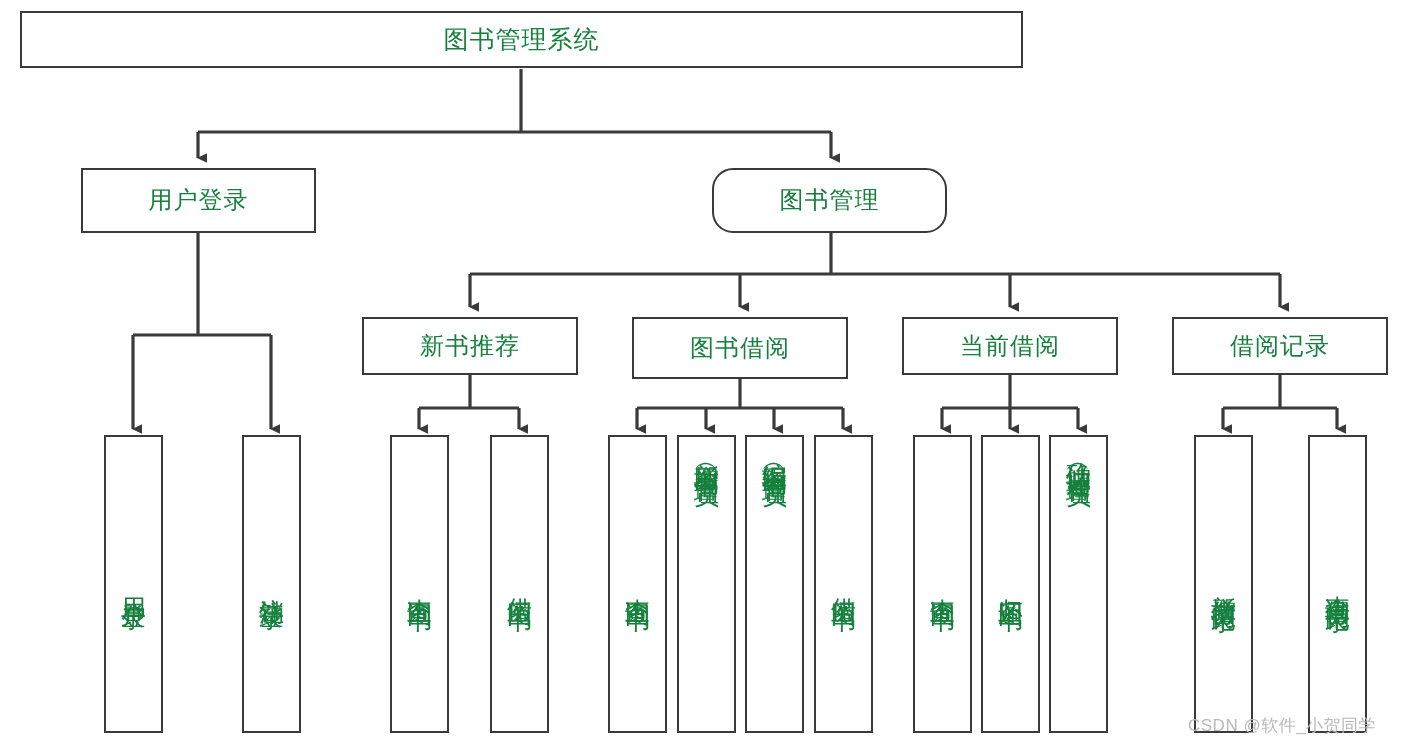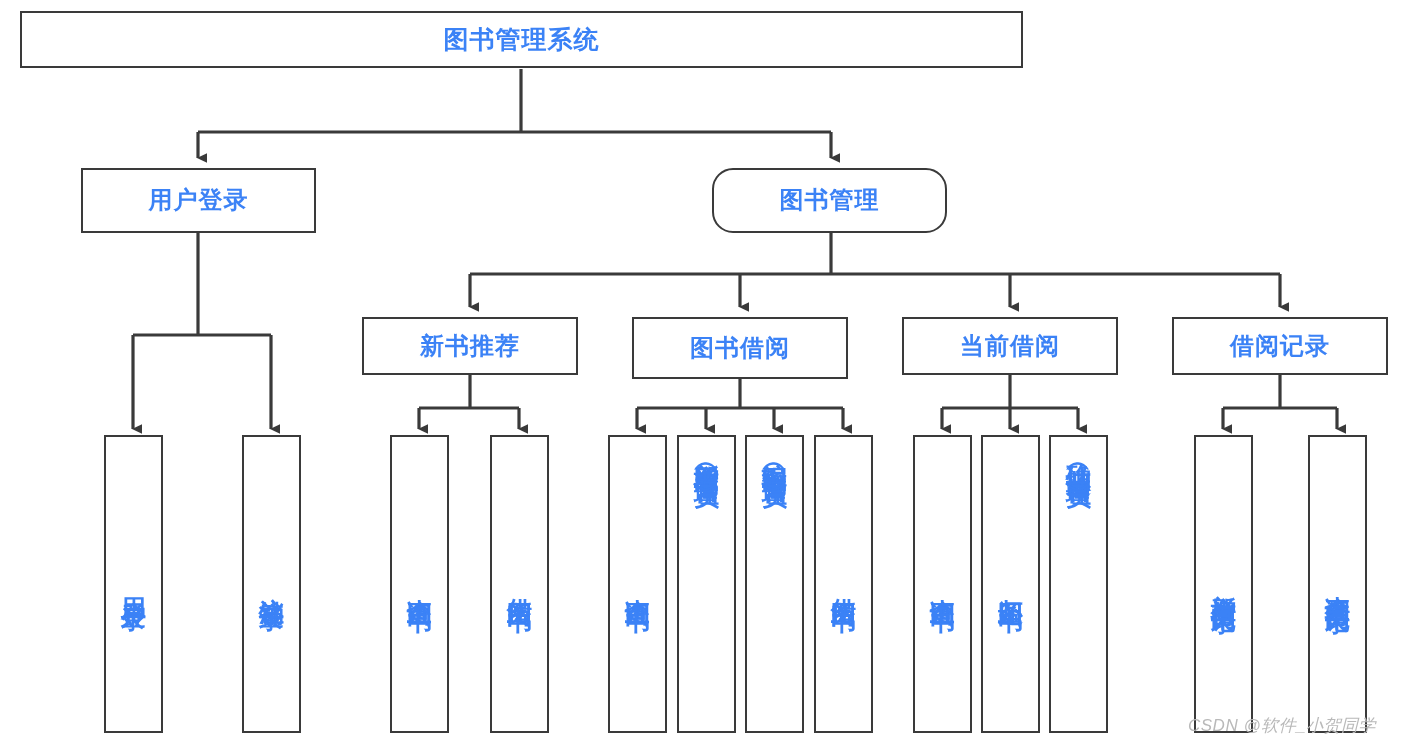--- a/index.html
+++ b/index.html
@@ -29,23 +29,22 @@
     display:flex;
     align-items:center;
     justify-content:center;
     color:#222222;
     z-index:2;
   }
   .node .label{
     display:block;
     text-align:right;
     line-height:1.02;
-    color:#3b82f6;
+    color:#15803d;
     white-space:pre-line;
-    font-weight:bold;
   }
   
   .node.horiz .label{
     font-size:24px;
     letter-spacing:1px;
   }
   #n-root.node .label{ font-size:25px; }
 
   
   .node.vert{
@@ -66,21 +65,20 @@
 
   #watermark{
     position:absolute;
     left:1188px;
     top:714px;
     font-size:17px;
     color:#b9b9b9;
     letter-spacing:0.5px;
     white-space:nowrap;
     z-index:3;
-    font-style:italic;
   }
 </style>
 </head>
 <body>
 
 <div id="canvas">
 
   <svg id="wires" viewBox="0 0 1405 747" xmlns="http://www.w3.org/2000/svg">
     <defs>
       <marker id="arw" markerWidth="12" markerHeight="12" refX="5.2" refY="9.2" orient="auto" markerUnits="userSpaceOnUse">

